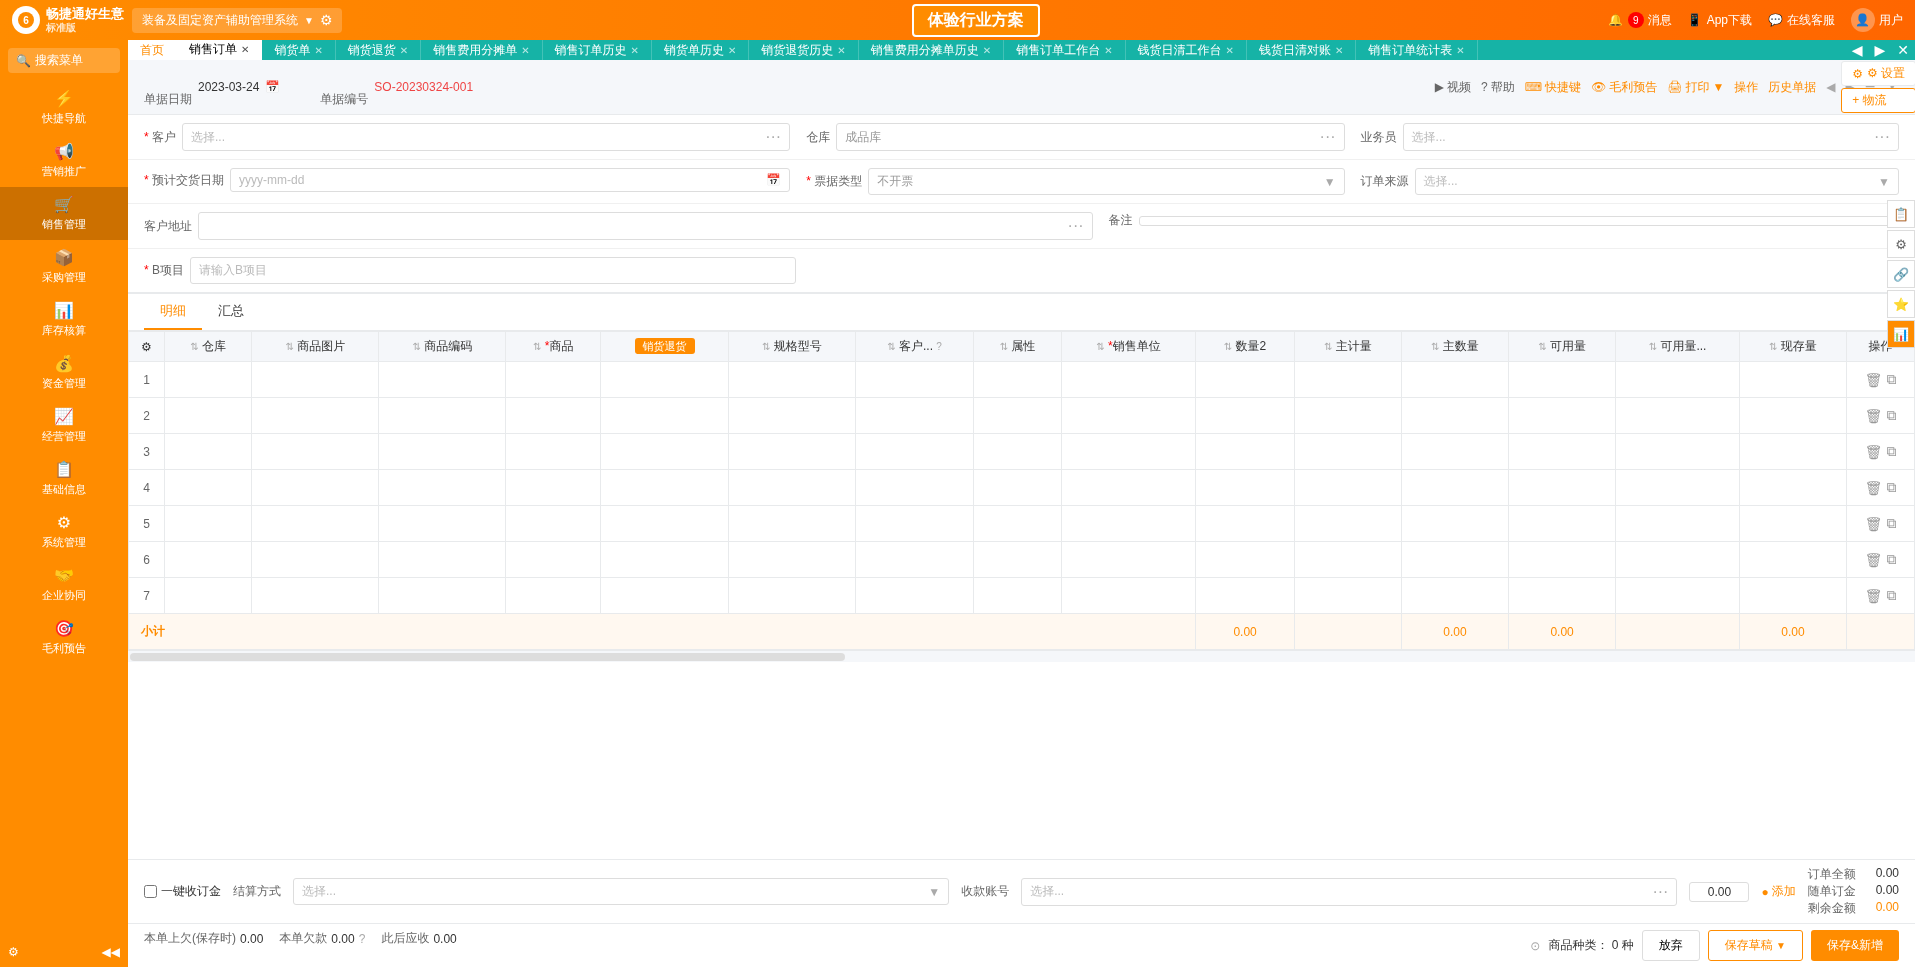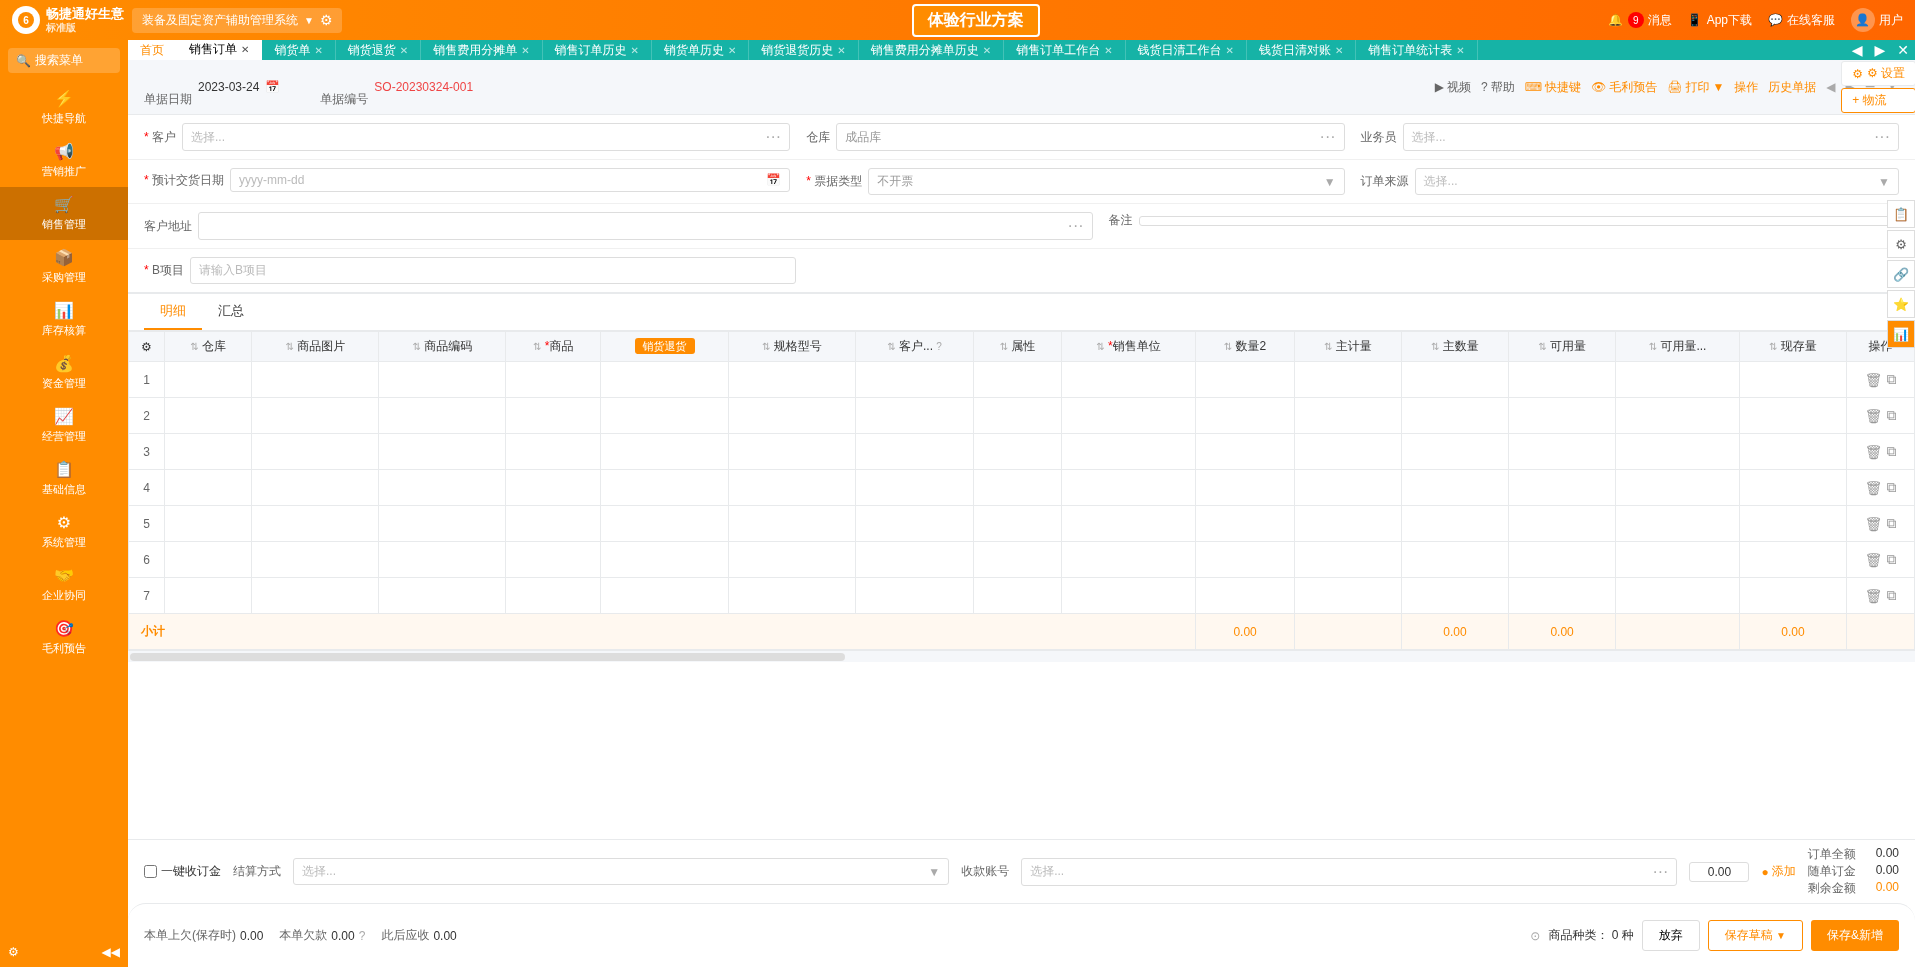--- a/index.html
+++ b/index.html
@@ -71,21 +71,21 @@
     .scrollbar-row { height: 12px; background: #f5f7fa; border-top: 1px solid #e8eaec; }
     .scrollbar-inner { height: 8px; margin: 2px; background: #ddd; border-radius: 4px; width: 40%; }
 
     
     .bottom-bar { border-top: 1px solid #e8eaec; padding: 6px 16px; display: flex; align-items: center; gap: 12px; background: #fff; flex-shrink: 0; }
     .checkbox-label { display: flex; align-items: center; gap: 4px; cursor: pointer; }
     .add-btn { color: #ff8c00; cursor: pointer; display: flex; align-items: center; gap: 3px; }
     .amount-display { border: 1px solid #ddd; border-radius: 3px; padding: 2px 8px; min-width: 60px; text-align: center; }
 
     
-    .footer-bar { border-top: 1px solid #e8eaec; padding: 16px 16px; display: flex; align-items: center; background: #fff; flex-shrink: 0; border-radius: 18px; }
+    .footer-bar { border-top: 1px solid #e8eaec; padding: 6px 16px; display: flex; align-items: flex-start; background: #fff; flex-shrink: 0; }
     .footer-left { display: flex; align-items: center; gap: 16px; flex: 1; }
     .footer-item { display: flex; align-items: center; gap: 4px; font-size: 12px; color: #666; }
     .footer-val { color: #333; font-weight: 500; }
     .order-summary { text-align: right; font-size: 12px; }
     .order-summary-row { display: flex; justify-content: space-between; gap: 20px; }
     .order-summary-label { color: #666; }
     .order-summary-val { color: #333; }
     .footer-btns { display: flex; gap: 8px; }
     .btn-discard { border: 1px solid #ddd; background: #fff; padding: 6px 16px; border-radius: 3px; cursor: pointer; font-size: 12px; }
     .btn-save-draft { border: 1px solid #ff8c00; background: #fff; color: #ff8c00; padding: 6px 16px; border-radius: 3px; cursor: pointer; font-size: 12px; }

